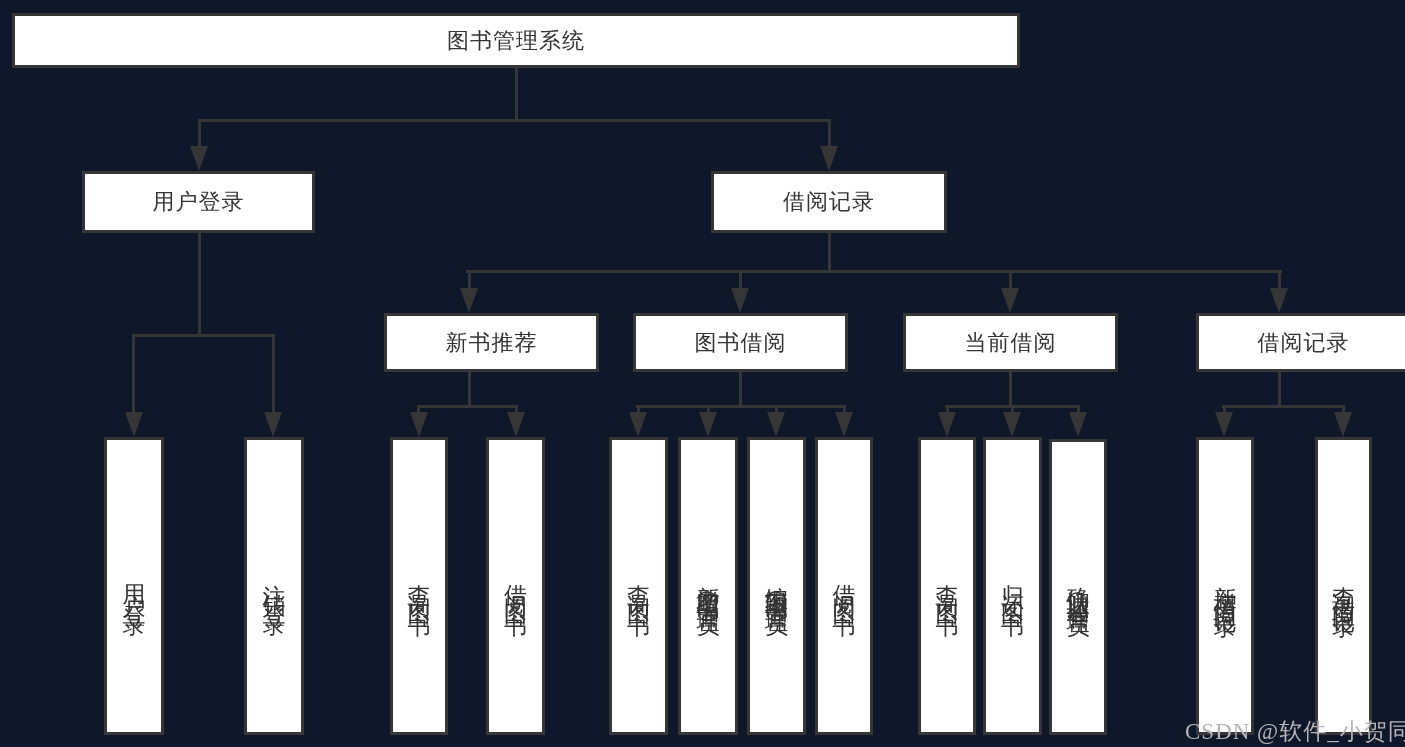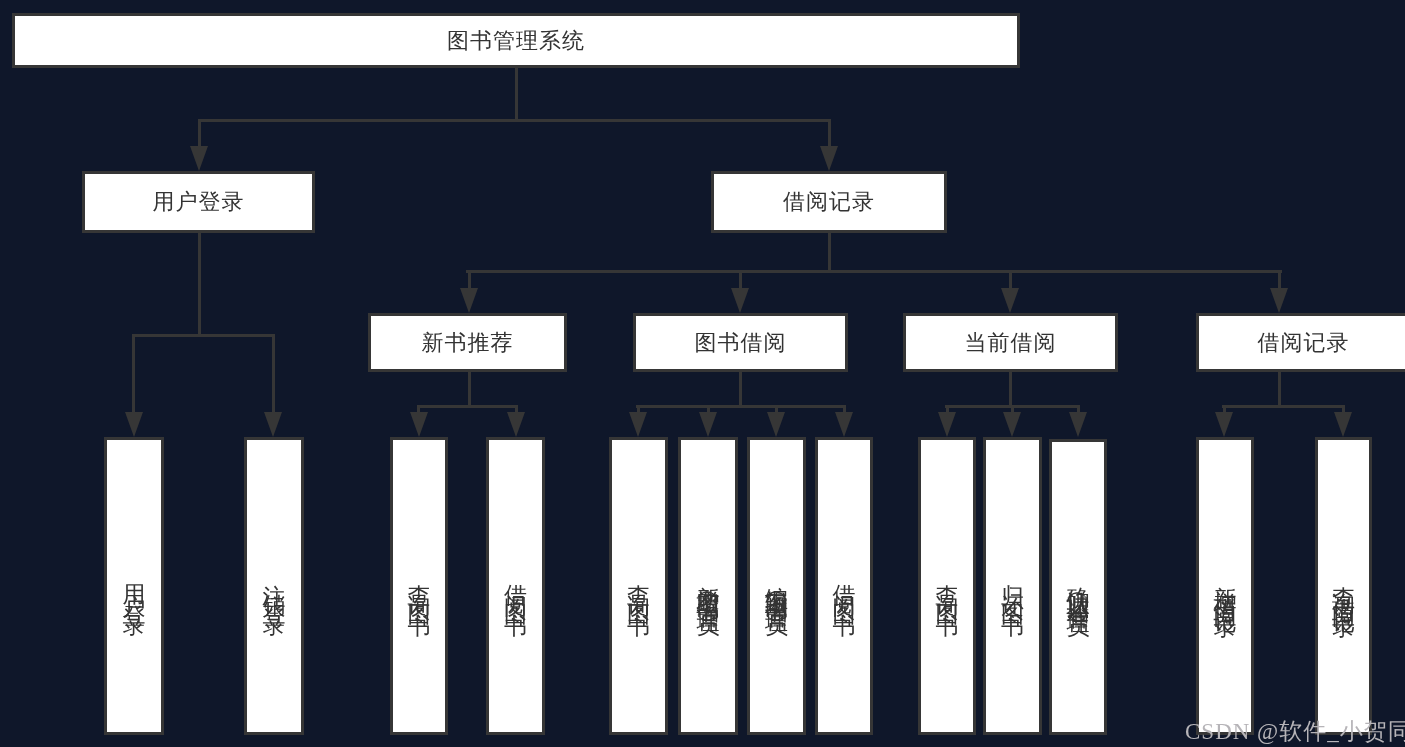--- a/index.html
+++ b/index.html
@@ -77,21 +77,21 @@
   <div class="hl" style="left:466px;top:270px;width:816px;"></div>
   <div class="vl" style="left:468px;top:270px;height:20px;"></div>
   <div class="ah" style="left:460px;top:288px;"></div>
   <div class="vl" style="left:739px;top:270px;height:20px;"></div>
   <div class="ah" style="left:731px;top:288px;"></div>
   <div class="vl" style="left:1009px;top:270px;height:20px;"></div>
   <div class="ah" style="left:1001px;top:288px;"></div>
   <div class="vl" style="left:1278px;top:270px;height:20px;"></div>
   <div class="ah" style="left:1270px;top:288px;"></div>
 
-  <div class="box" style="left:368px;top:313px;width:199px;height:59px;">新书推荐</div>
+  <div class="box" style="left:384px;top:313px;width:215px;height:59px;">新书推荐</div>
   <div class="box" style="left:903px;top:313px;width:215px;height:59px;">当前借阅</div>
   <div class="box" style="left:633px;top:313px;width:215px;height:59px;">图书借阅</div>
   <div class="box" style="left:1172px;top:313px;width:215px;height:59px;margin-left:24px;">借阅记录</div>
 
   <div class="vl" style="left:468px;top:372px;height:35px;"></div>
   <div class="hl" style="left:417px;top:405px;width:101px;"></div>
   <div class="vl" style="left:417px;top:405px;height:9px;"></div>
   <div class="ah" style="left:410px;top:412px;"></div>
   <div class="vl" style="left:515px;top:405px;height:9px;"></div>
   <div class="ah" style="left:507px;top:412px;"></div>

